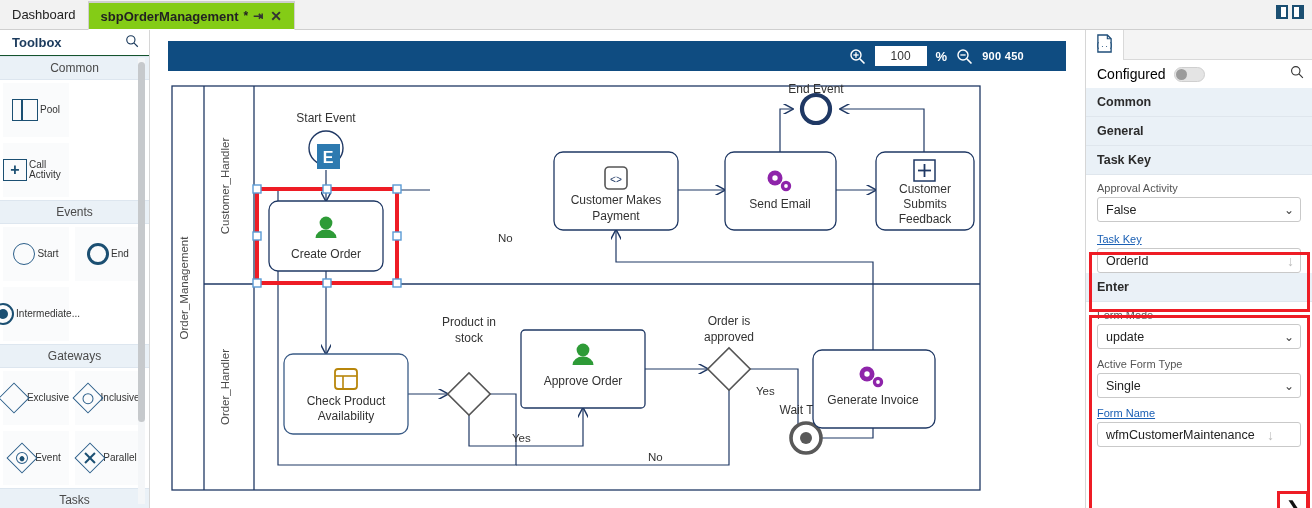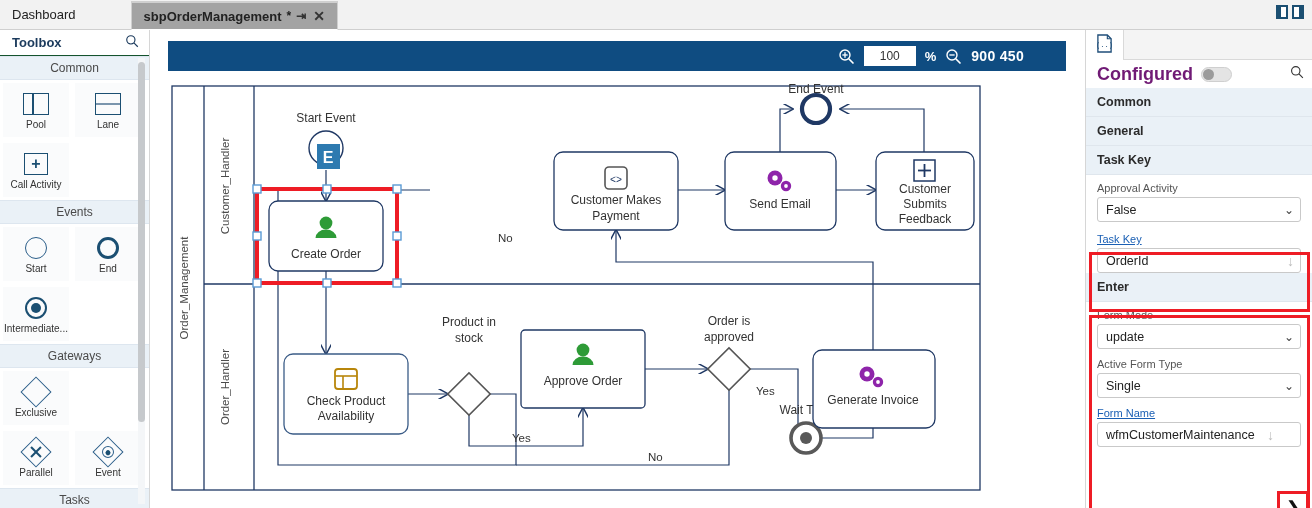--- a/index.html
+++ b/index.html
@@ -16,24 +16,23 @@
     background:#f2f2f2; border-bottom:1px solid #cfcfcf;
     display:flex; align-items:flex-end;
   }
   .tabbar-left { display:flex; align-items:flex-end; height:30px; }
   .tab {
     height:29px; display:flex; align-items:center; gap:5px;
     padding:0 12px; font-size:13px; color:#222; cursor:pointer;
     background:#f2f2f2;
   }
   .tab.active {
-    background:#a3a3a3; border:1px solid #cfcfcf; border-bottom:1px solid #fff;
+    background:#84cc16; border:1px solid #cfcfcf; border-bottom:1px solid #fff;
     border-top:2px solid #cfcfcf; position:relative; top:1px;
     font-weight:600;
-    margin-left:43px;
   }
   .tab .star { font-size:12px; vertical-align:super; line-height:1; }
   .tab .pin  { font-size:12px; color:#333; }
   .tab .close{ font-size:14px; color:#333; padding-left:2px; }
   .tabbar-right {
     margin-left:auto; display:flex; align-items:center; gap:4px;
     padding:0 8px 4px 0; height:30px;
   }
   .panel-icon { width:12px; height:14px; border:2px solid #1b4f72; background:#fff; }
   .panel-icon.filled-left { background:linear-gradient(to right,#1b4f72 35%, #fff 35%); }
@@ -50,21 +49,21 @@
   }
   .toolbox-title { font-size:13px; font-weight:600; color:#1b3a5c; }
   .tb-body { position:relative; height:452px; }
   .tb-section {
     background:#eaf1f7; text-align:center; font-size:12px; color:#4a4a4a;
     padding:4px 0; border-top:1px solid #dde6ef; border-bottom:1px solid #dde6ef;
   }
   .tb-row { display:flex; }
   .tb-item {
     width:66px; height:54px; margin:3px; background:#fafbfc;
-    display:flex; flex-direction:column; align-items:center; justify-content:center;
+    display:flex; flex-direction:row; align-items:center; justify-content:center;
     gap:2px; cursor:pointer;
   }
   .tb-item.blank { background:transparent; cursor:default; }
   .tb-label { font-size:10px; color:#333; line-height:1; }
   .tb-glyph { height:28px; display:flex; align-items:center; justify-content:center; }
 
   .sq-pool { width:26px; height:22px; border:1.6px solid #1b4f72; position:relative; }
   .sq-pool:after { content:""; position:absolute; left:8px; top:0; bottom:0; width:1.6px; background:#1b4f72; }
   .sq-lane { width:26px; height:22px; border:1.6px solid #1b4f72; position:relative; }
   .sq-lane:after { content:""; position:absolute; top:9px; left:0; right:0; height:1.6px; background:#7a95ad; }
@@ -91,36 +90,36 @@
   .canvas-wrap { position:absolute; left:151px; top:30px; width:933px; height:478px; background:#fff; }
   .canvas-toolbar {
     position:absolute; left:17px; top:11px; width:898px; height:30px;
     background:#0f4c81; display:flex; align-items:center; justify-content:flex-end;
     padding-right:42px; gap:9px; color:#fff;
   }
   .zoom-in, .zoom-out { width:17px; height:17px; cursor:pointer; }
   .zoom-box { width:52px; height:20px; background:#fff; border:none; color:#333;
     font-size:12px; text-align:center; font-family:"Liberation Sans",sans-serif; }
   .pct { font-size:13px; font-weight:700; }
-  .dims { font-size:14px; font-weight:700; letter-spacing:.3px; }
+  .dims { font-size:11px; font-weight:700; letter-spacing:.3px; }
 
   .diagram { position:absolute; left:17px; top:52px; width:898px; height:420px; }
   svg.dg { width:898px; height:420px; display:block; }
 
   
   .props {
     position:absolute; left:1085px; top:30px; width:227px; height:478px;
     background:#fff; border-left:1px solid #d6d6d6;
   }
   .props-tabstrip { height:30px; border-bottom:1px solid #d9d9d9; display:flex; background:#f4f4f4; }
   .props-tab { width:38px; height:30px; background:#fff; border-right:1px solid #d9d9d9;
     display:flex; align-items:center; justify-content:center; cursor:pointer; }
   .props-tabrest { flex:1; background:#f4f4f4; }
   .props-configrow { height:28px; display:flex; align-items:center; padding:0 8px 0 11px; gap:8px; }
-  .cfg-label { font-size:18px; color:#701a75;font-weight:bold; }
+  .cfg-label { font-size:14px; color:#000000; }
   .toggle { width:31px; height:15px; border-radius:8px; background:#e4e4e4; border:1px solid #cfcfcf;
     position:relative; cursor:pointer; }
   .toggle i { position:absolute; left:1px; top:1px; width:11px; height:11px; border-radius:50%; background:#9b9b9b; display:block; }
   .props-search { margin-left:auto; cursor:pointer; }
 
   .sec-hdr { height:29px; display:flex; align-items:center; padding-left:11px;
     font-size:12.5px; font-weight:700; color:#2b2b2b;
     background:#eaf1f7; border-bottom:1px solid #dfe6ed; cursor:pointer; }
 
   .fld { padding:7px 11px 0 11px; }
@@ -179,26 +178,20 @@
     <div class="tb-body">
 
       <div class="tb-section">Common</div>
       <div class="tb-row">
         <div class="tb-item">
           <span class="tb-glyph">
               <span class="sq-pool"></span>
             </span>
           <span class="tb-label">Pool</span>
         </div>
-        <div class="tb-item">
-          <span class="tb-glyph">
-              <span class="sq-lane"></span>
-            </span>
-          <span class="tb-label">Lane</span>
-        </div>
       </div>
       <div class="tb-row">
         <div class="tb-item">
           <span class="tb-glyph">
               <span class="sq-call">+</span>
             </span>
           <span class="tb-label">Call Activity</span>
         </div>
         <div class="tb-item blank"></div>
       </div>
@@ -231,39 +224,47 @@
       </div>
 
       <div class="tb-section">Gateways</div>
       <div class="tb-row">
         <div class="tb-item">
           <span class="tb-glyph">
               <span class="gw"></span>
             </span>
           <span class="tb-label">Exclusive</span>
         </div>
+        <div class="tb-item">
+          <span class="tb-glyph">
+              <span class="gw">
+                <span class="ring"></span>
+              </span>
+            </span>
+          <span class="tb-label">Inclusive</span>
+        </div>
       </div>
       <div class="tb-row">
-        <div class="tb-item">
-          <span class="tb-glyph">
-              <span class="gw">
-                <span class="plus"></span>
-              </span>
-            </span>
-          <span class="tb-label">Parallel</span>
-        </div>
         <div class="tb-item">
           <span class="tb-glyph">
               <span class="gw">
                 <span class="dotring">
                   <b></b>
                 </span>
               </span>
             </span>
           <span class="tb-label">Event</span>
+        </div>
+        <div class="tb-item">
+          <span class="tb-glyph">
+              <span class="gw">
+                <span class="plus"></span>
+              </span>
+            </span>
+          <span class="tb-label">Parallel</span>
         </div>
       </div>
 
       <div class="tb-section">Tasks</div>
 
       <div class="tb-scroll-track"></div>
       <div class="tb-scroll-thumb"></div>
     </div>
   </div>
 

